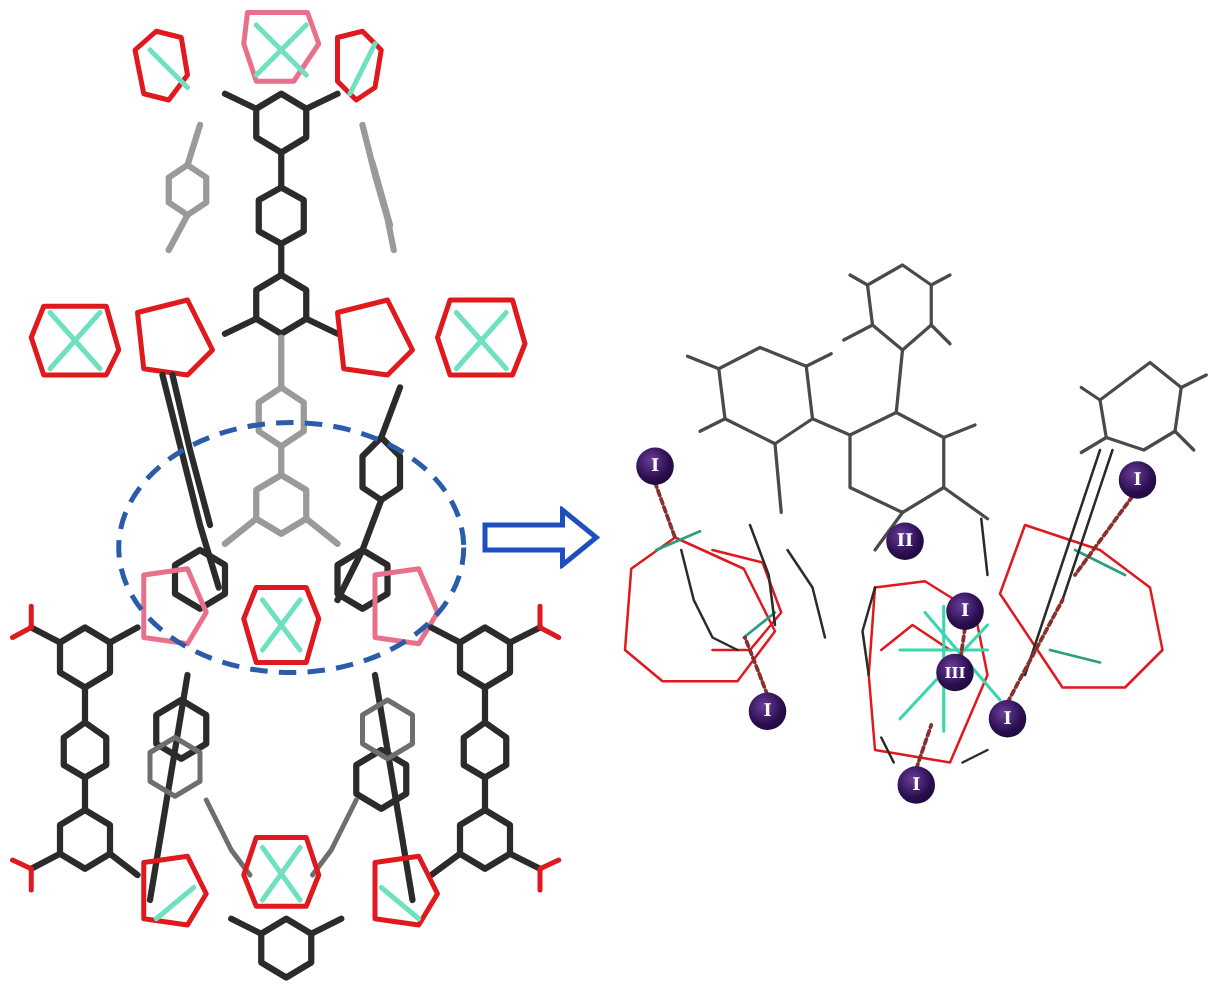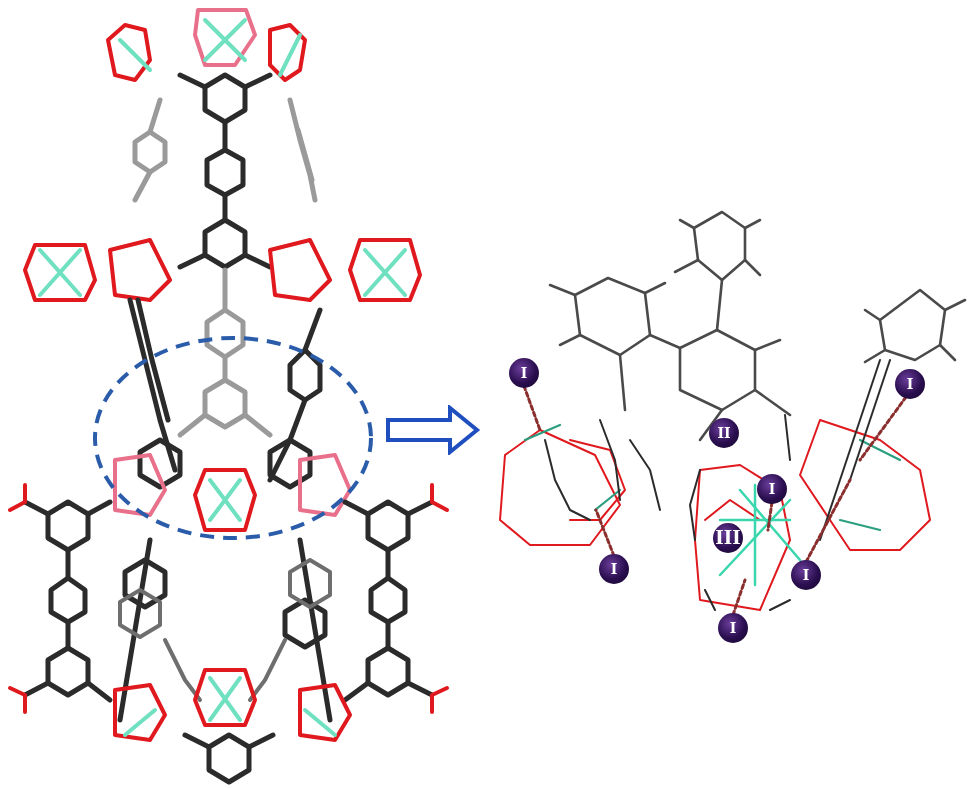--- a/index.html
+++ b/index.html
@@ -232,16 +232,16 @@
       <line x1="906" y1="397" x2="860" y2="460"></line>
     </g>
   </g>
 </svg>
 </div>
 
 <div class="atom-label" style="left:524px; top:373px;">I</div>
 <div class="atom-label" style="left:910px; top:384px;">I</div>
 <div class="atom-label" style="left:724px; top:433px;text-align:right;">II</div>
 <div class="atom-label" style="left:772px; top:489px;">I</div>
-<div class="atom-label" style="left:728px; top:538px; font-size:18px;">III</div>
+<div class="atom-label" style="left:764px; top:538px; font-size:12px;">III</div>
 <div class="atom-label" style="left:614px; top:569px;">I</div>
 <div class="atom-label" style="left:806px; top:575px;">I</div>
 <div class="atom-label" style="left:733px; top:628px;">I</div>
 
 </body></html>

